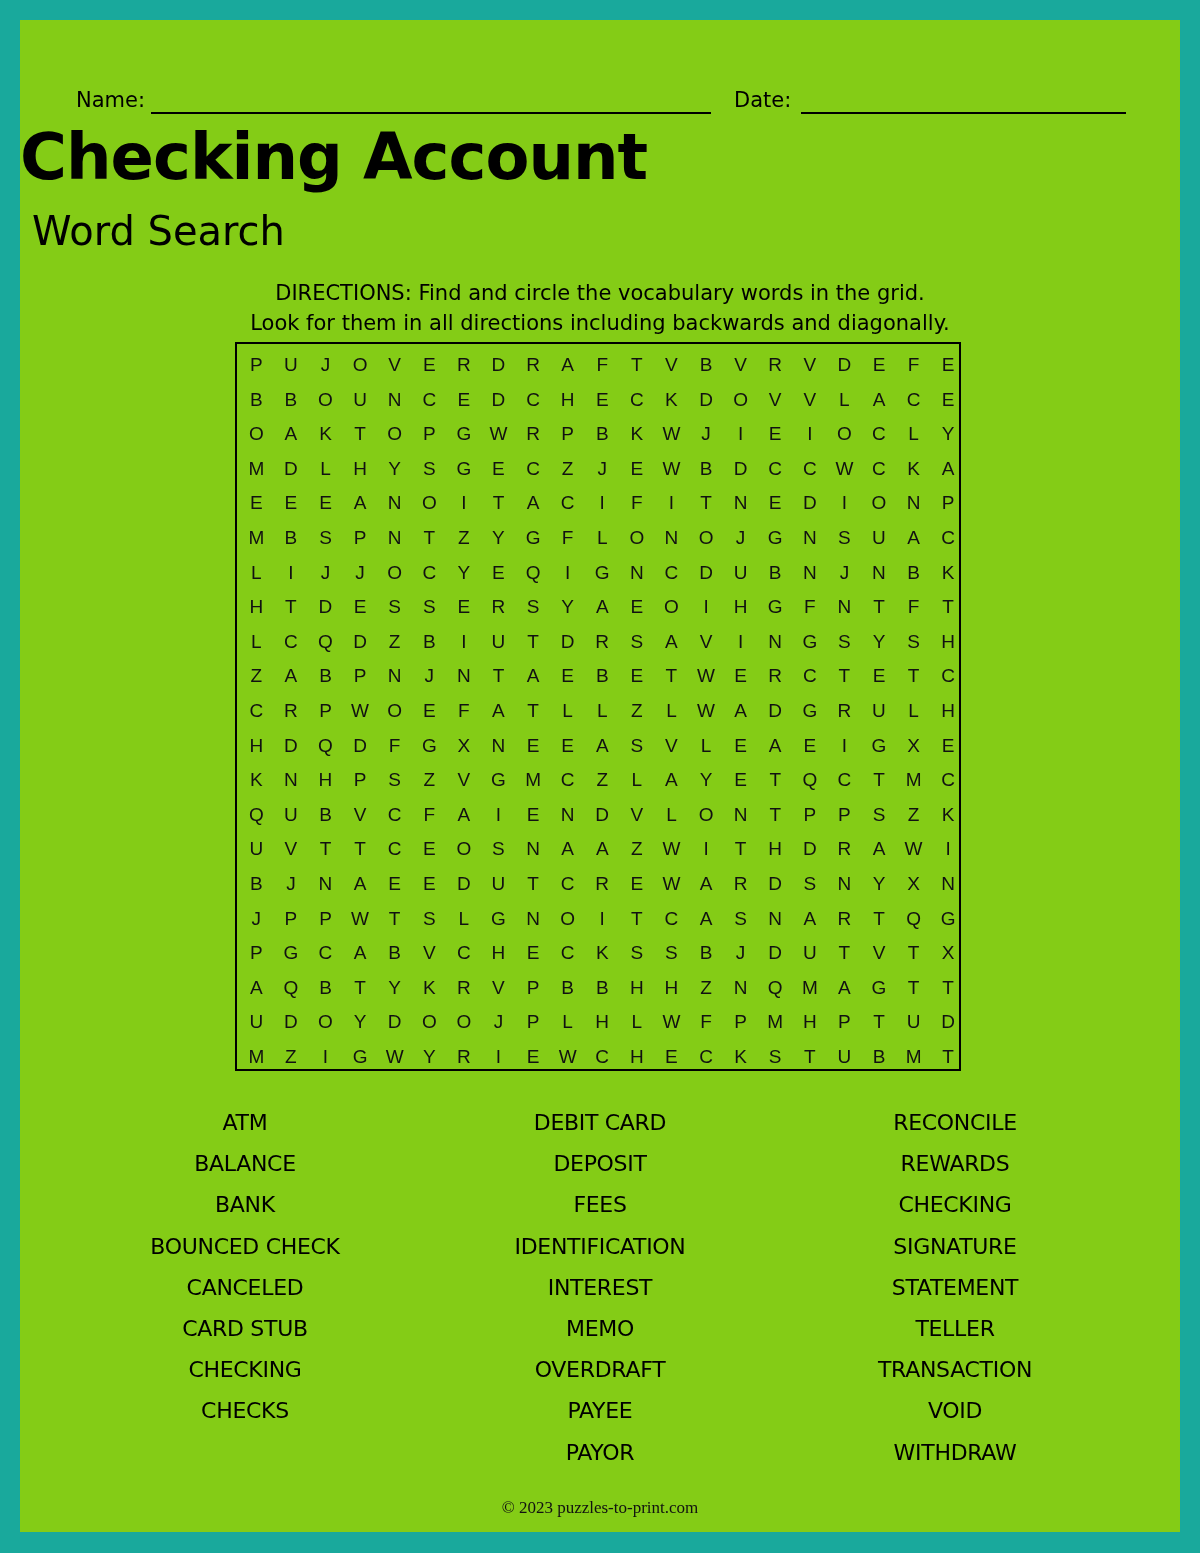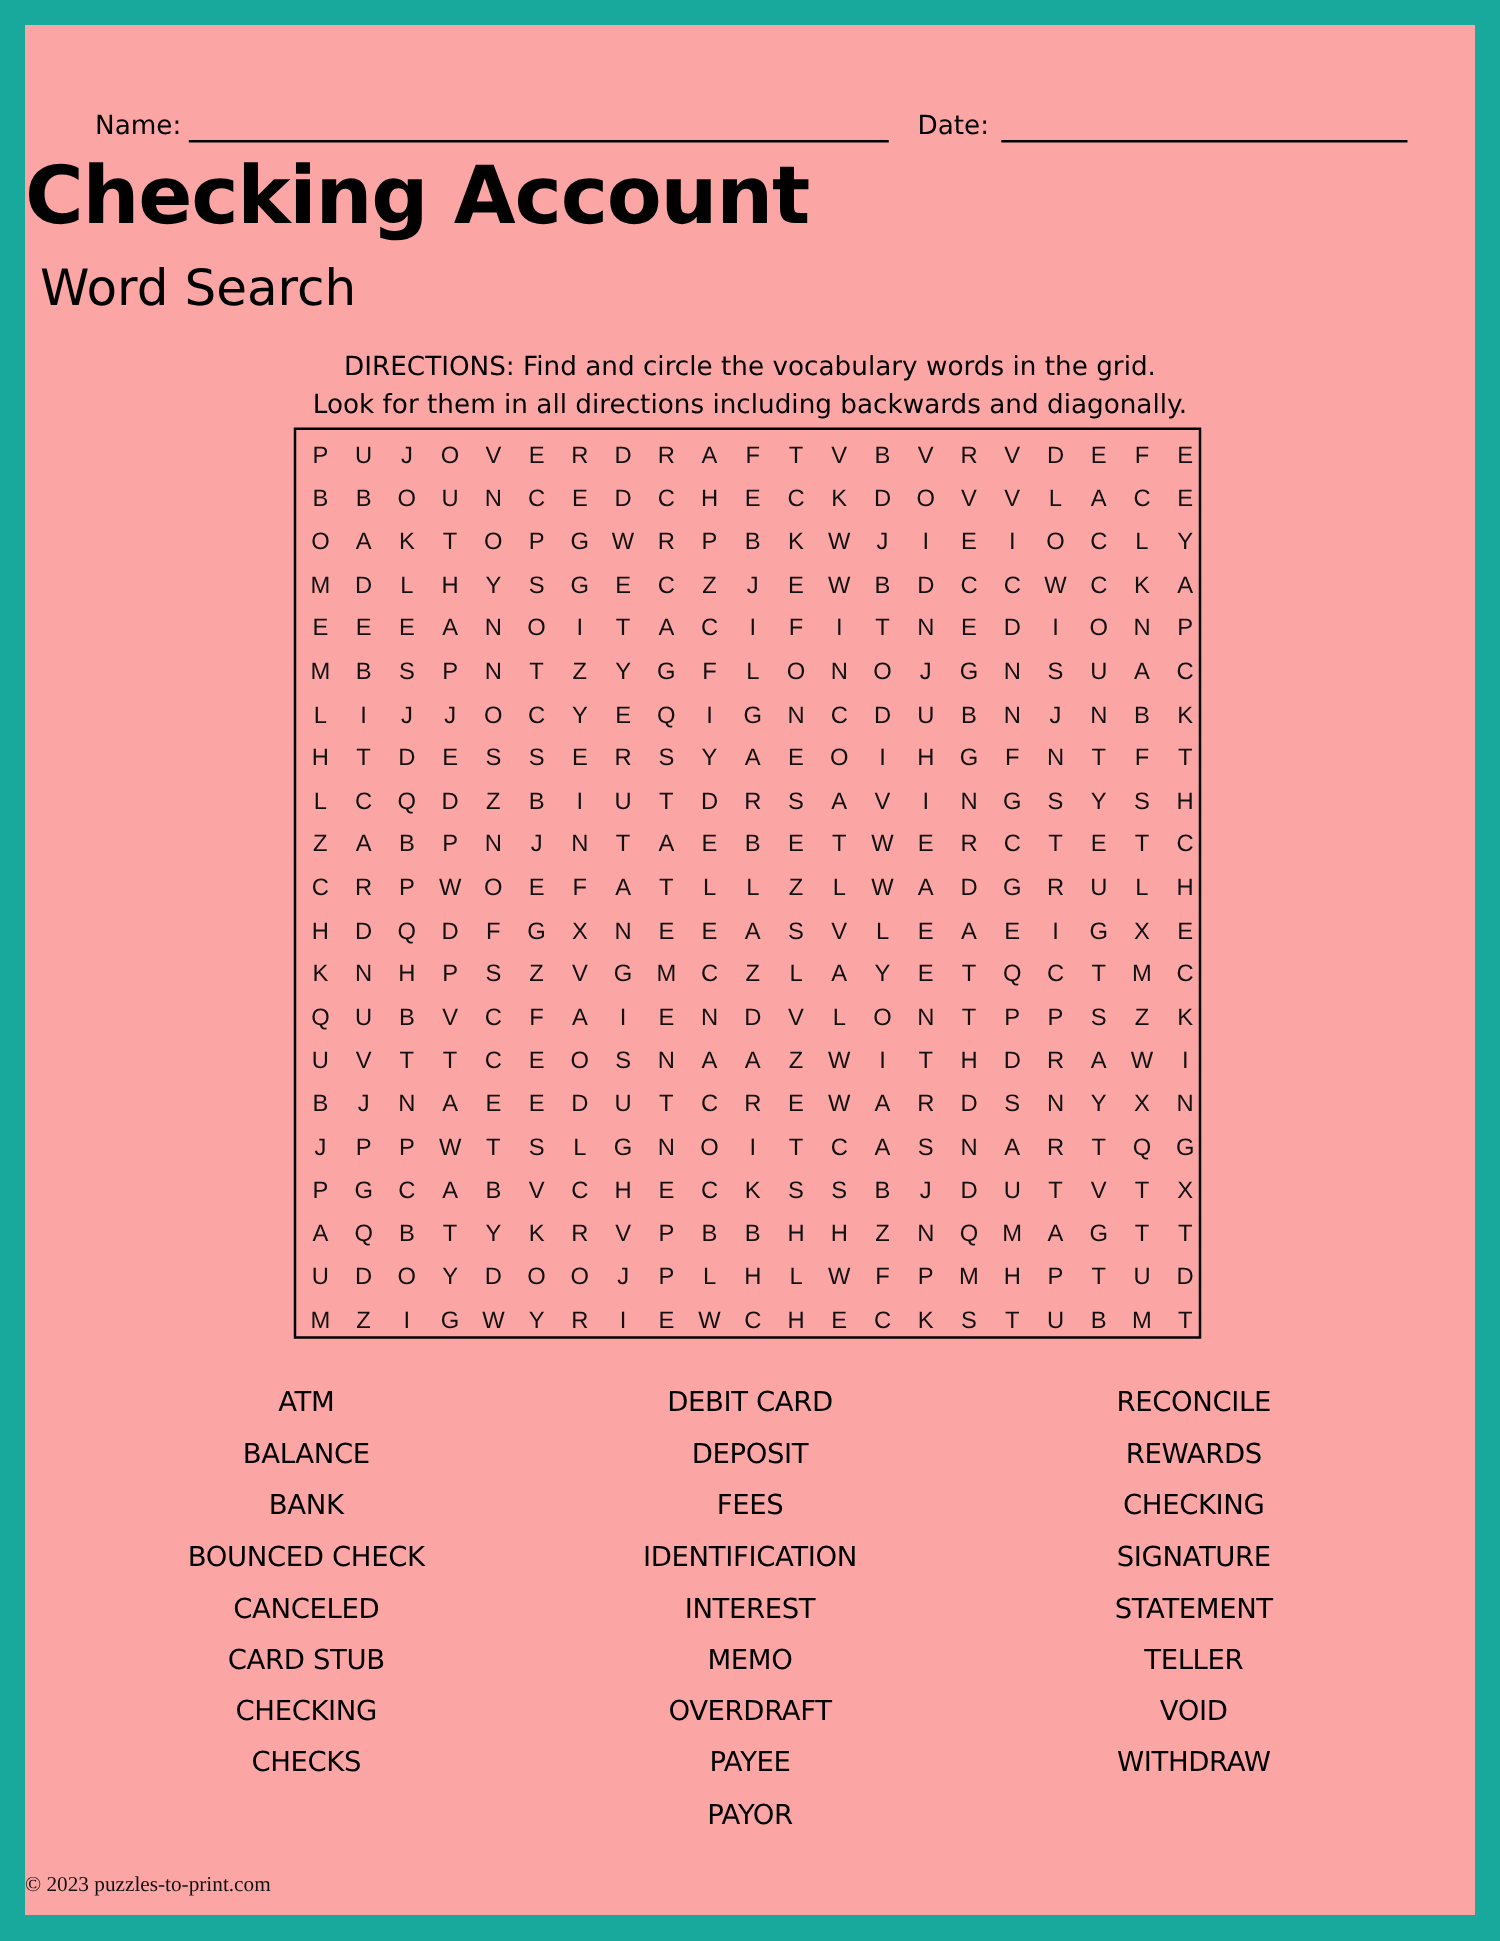--- a/index.html
+++ b/index.html
@@ -1,31 +1,31 @@
 <!DOCTYPE html>
 <html><head>
   <meta charset="utf-8">
   <style>
     html, body { margin: 0; padding: 0; }
     body { width: 1200px; height: 1553px; background: #19a99c; position: relative; overflow: hidden; }
-    .page { position: absolute; left: 20px; top: 20px; width: 1160px; height: 1512px; background: #fca5a5; }
+    .page { position: absolute; left: 20px; top: 20px; width: 1160px; height: 1512px; background: #84cc16; }
     .hand { font-family: "DejaVu Sans", sans-serif; color: #000; }
     .namerow { position: absolute; top: 64px; left: 56px; width: 1050px; height: 34px; font-size: 21px; }
     .lbl { position: absolute; top: 4px; }
     .line { position: absolute; top: 28px; height: 2px; background: #000; }
     .title { position: absolute; top: 100px; left: 0; width: 1160px; font-family: "DejaVu Sans", sans-serif; font-weight: bold; font-size: 64px; letter-spacing: -1px; }
     .subtitle { position: absolute; top: 188px; left: 12px; width: 1160px; text-align: left; font-family: "DejaVu Sans", sans-serif; font-size: 40px; font-weight: normal; }
     .directions { position: absolute; top: 258px; left: 0; width: 1160px; text-align: center; font-family: "DejaVu Sans", sans-serif; font-size: 21px; line-height: 30px; }
     .grid { position: absolute; left: 215px; top: 322px; width: 726px; height: 729px; border: 2px solid #000; box-sizing: border-box; }
     .grid-inner { position: absolute; left: 2px; top: 4px; display: grid; grid-template-columns: repeat(21, 34.6px); grid-auto-rows: 34.6px; }
     .cell { font-family: "Liberation Sans", sans-serif; font-size: 19px; text-align: center; line-height: 34.6px; color: #111; }
     .words { position: absolute; top: 1082px; left: 0; width: 1160px; }
     .col { position: absolute; top: 0; width: 380px; text-align: center; }
     .word { font-family: "DejaVu Sans", sans-serif; font-size: 22px; height: 41.2px; line-height: 41.2px; letter-spacing: -0.3px; }
-    .footer { position: absolute; top: 1478px; left: 0; width: 1160px; font-family: "Liberation Serif", serif; font-size: 17px; color: #111; }
+    .footer { position: absolute; top: 1478px; left: 0; width: 1160px; text-align: center; font-family: "Liberation Serif", serif; font-size: 17px; color: #111; }
   </style>
 </head>
 <body>
 
 <div class="page">
 
   <div class="namerow hand">
     <span class="lbl" style="left:0;">Name:</span>
     <div class="line" style="left:75px; width:560px;"></div>
     <span class="lbl" style="left:658px;">Date:</span>
@@ -508,19 +508,20 @@
         <div class="word">PAYEE</div>
         <div class="word">PAYOR</div>
       </div>
     <div class="col" style="left:745px;" id="col2">
         <div class="word">RECONCILE</div>
         <div class="word">REWARDS</div>
         <div class="word">CHECKING</div>
         <div class="word">SIGNATURE</div>
         <div class="word">STATEMENT</div>
         <div class="word">TELLER</div>
+        <div class="word">TRANSACTION</div>
         <div class="word">VOID</div>
         <div class="word">WITHDRAW</div>
       </div>
   </div>
 
   <div class="footer">© 2023 puzzles-to-print.com</div>
 </div>
 
 </body></html>

